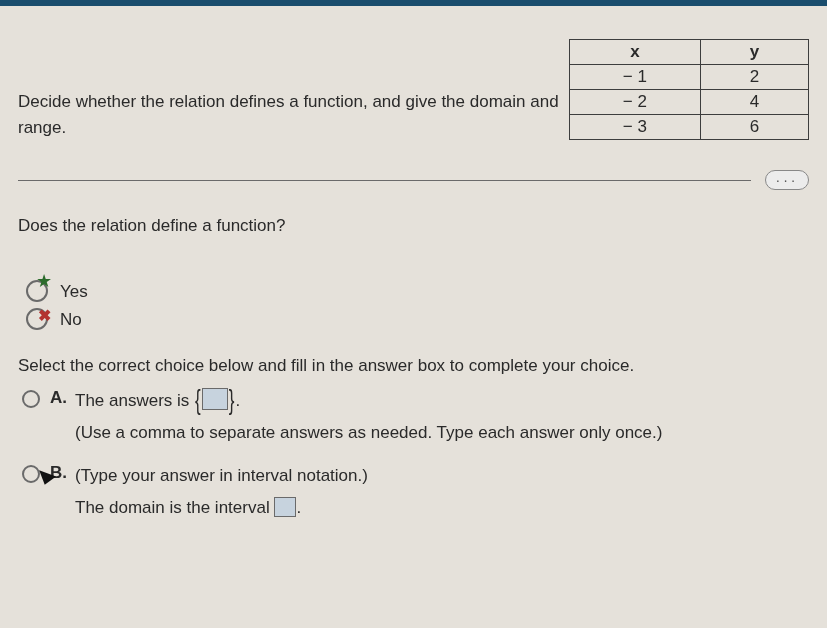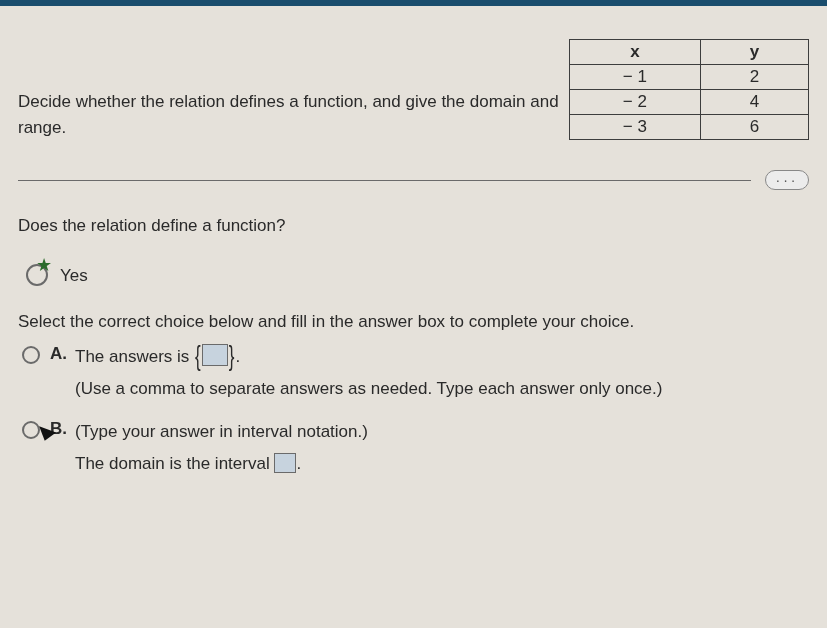--- a/index.html
+++ b/index.html
@@ -21,21 +21,21 @@
     table.xy th { font-weight: bold; }
 
     .divider-row { display: flex; align-items: center; margin: 30px 0 26px; }
     .hr { flex: 1; border: 0; border-top: 1px solid #6a6a6a; }
     .more-btn {
       width: 44px; height: 20px; border: 1px solid #888; border-radius: 999px;
       background: #ececec; display: flex; align-items: center; justify-content: center;
       margin-left: 14px; font-size: 14px; letter-spacing: 3px; color: #555;
     }
 
-    .question-label { margin-bottom: 22px; }
+    .question-label { margin-bottom: 38px; }
     .radio-list { margin-left: 8px; }
     .radio-row { display: flex; align-items: flex-end; margin: 0 0; height: 28px; }
 
     .radio-glyph {
       position: relative; width: 22px; height: 22px; border-radius: 50%;
       border: 2px solid #6a6a6a; background: #e5e1da; display: inline-block; margin-right: 12px;
     }
     .radio-star::after {
       content: "★"; position: absolute; top: -12px; left: 8px; font-size: 18px; color: #2b6b2b;
     }
@@ -100,20 +100,24 @@
   <div class="more-btn">···</div>
 </div>
 
 <div class="question-label">Does the relation define a function?</div>
 
 <div class="radio-list">
   <div class="radio-row">
     <span class="radio-glyph radio-star"></span>
     <span>Yes</span>
   </div>
+  <div class="radio-row">
+    <span class="radio-glyph radio-cross"></span>
+    <span>No</span>
+  </div>
 </div>
 
 <div class="select-prompt">Select the correct choice below and fill in the answer box to complete your choice.</div>
 
 <div class="choice-row">
   <span class="choice-circle"></span>
   <span class="choice-letter">A.</span>
   <div class="choice-body">
     <p>
       <span>The answers is </span><span class="brace">{</span><span class="answer-box"></span><span class="brace">}</span><span>.</span>

